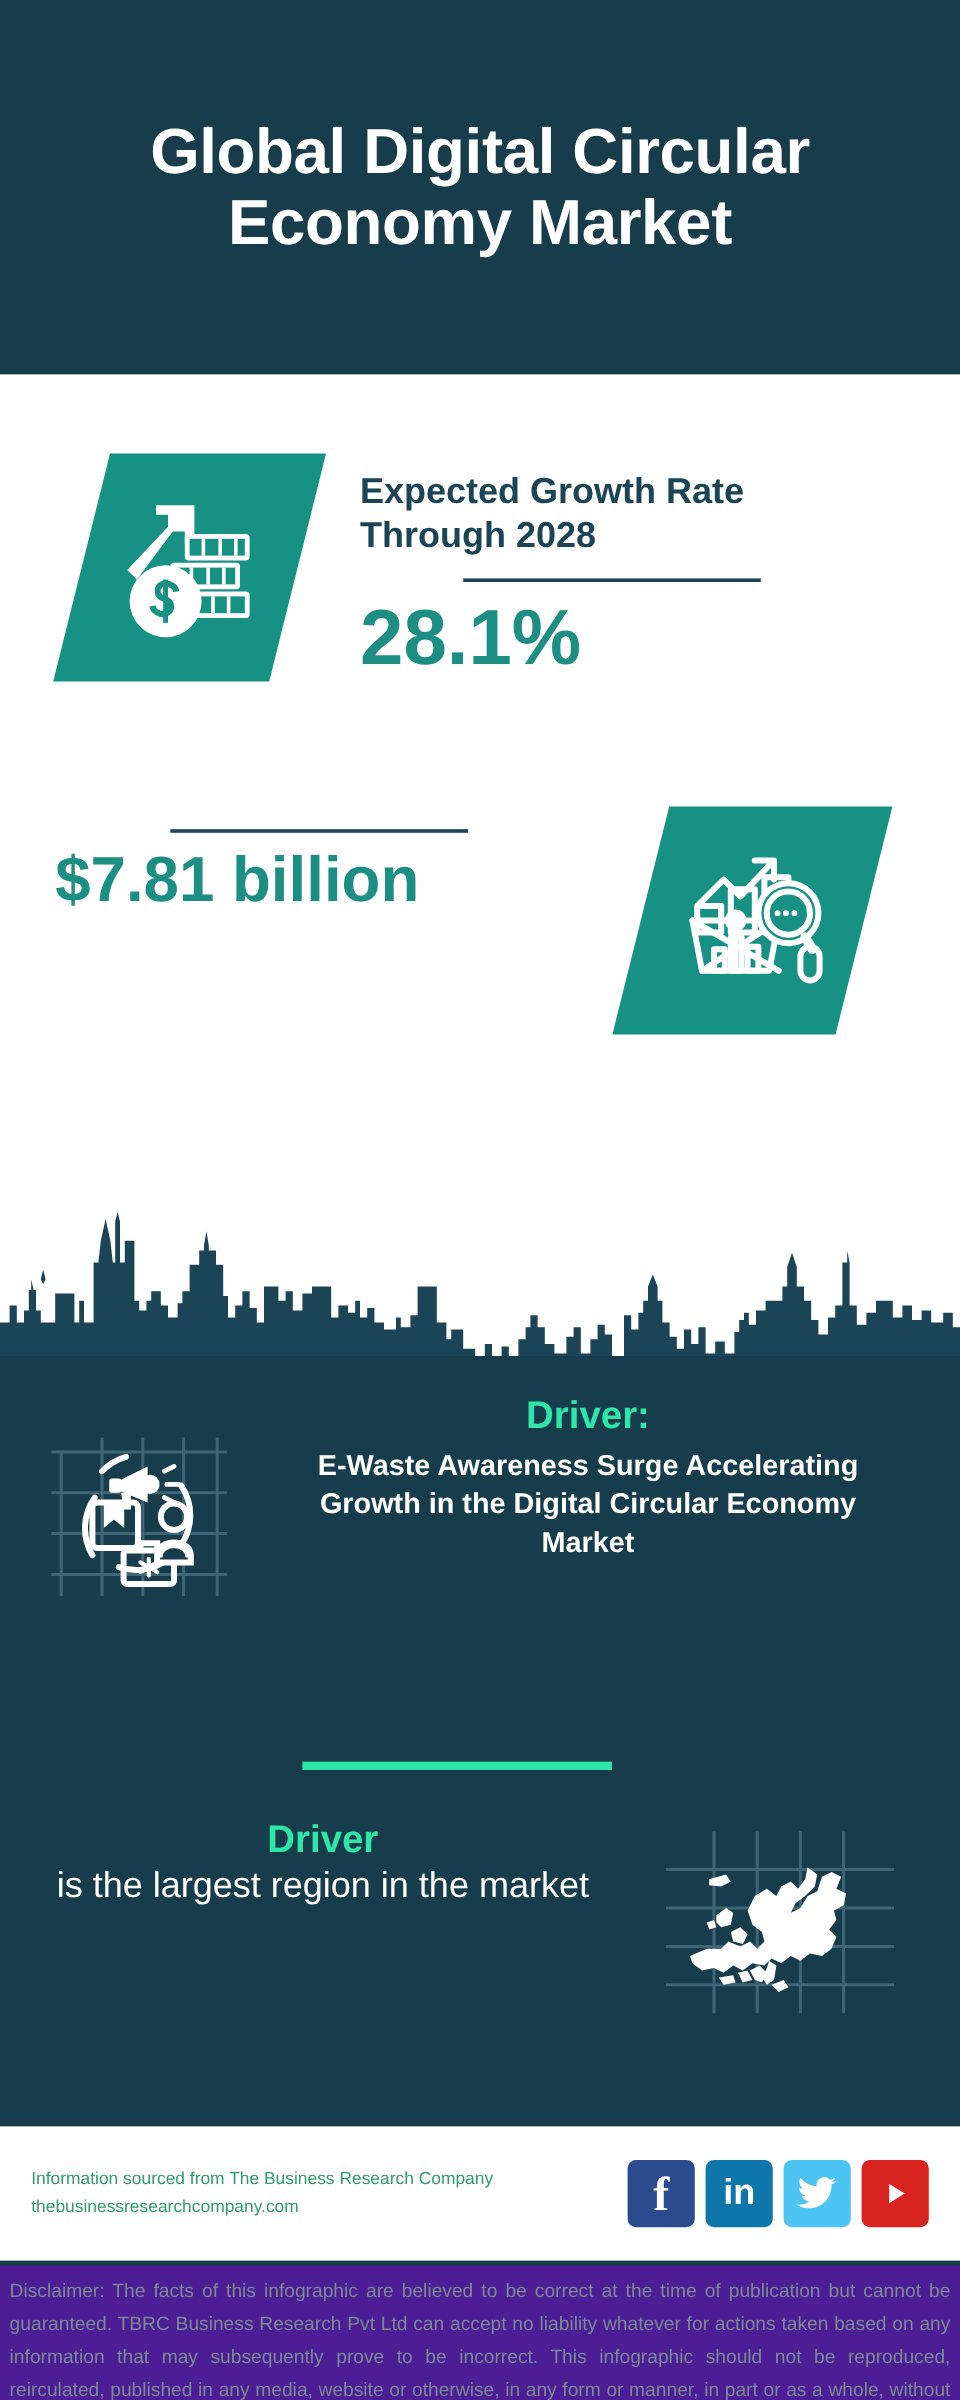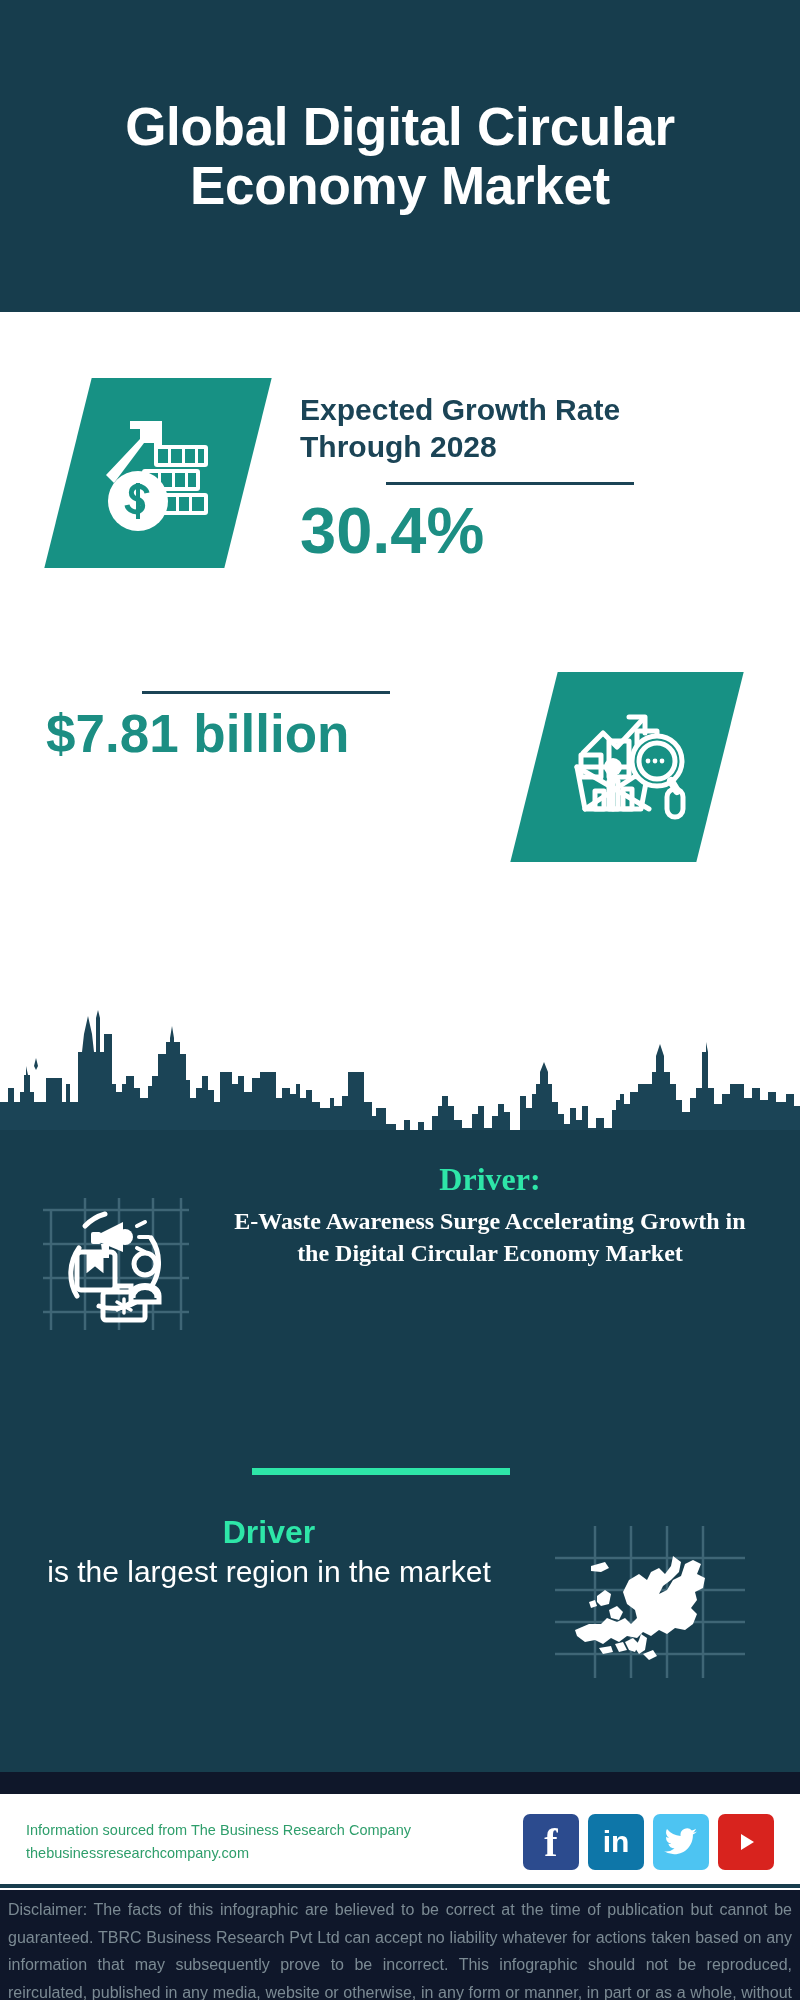--- a/index.html
+++ b/index.html
@@ -7,21 +7,21 @@
     padding: 0;
     background: #ffffff;
   }
   body {
     font-family: "Liberation Sans", sans-serif;
   }
   .page {
     position: relative;
     width: 800px;
     height: 2000px;
-    background: #0f172a;
+    background: #4c1d95;
     overflow: hidden;
   }
 
   
   .header {
     position: absolute;
     left: 0; top: 0;
     width: 800px;
     height: 312px;
     background: #173D4D;
@@ -131,21 +131,20 @@
   }
   .driver-icon-wrap {
     width: 230px;
     display: flex;
     justify-content: center;
     padding-top: 24px;
   }
   .driver-copy {
     width: 520px;
     text-align: center;
-    font-family: Liberation Serif, serif;
   }
   .driver-heading {
     color: #2EE6A8;
     font-size: 32px;
     font-weight: bold;
     line-height: 1.2;
     margin-bottom: 8px;
   }
   .driver-body {
     color: #ffffff;
@@ -193,27 +192,26 @@
     display: flex;
     justify-content: center;
     padding-top: 6px;
   }
 
   
   .footer {
     position: absolute;
     left: 0; top: 1772px;
     width: 800px;
-    height: 96px;
+    height: 112px;
     background: #ffffff;
     display: flex;
     align-items: center;
     box-sizing: border-box;
     padding: 0 26px;
-    margin-top: 22px;
   }
   .footer-text {
     color: #2E9E6B;
     font-size: 14.5px;
     line-height: 1.62;
     flex: 1;
   }
   .socials {
     display: flex;
     gap: 9px;
@@ -290,21 +288,21 @@
               <path d="M53 84 a10 8 0 0 0 -10 -7 a9 7 0 0 0 0 13 a9 7 0 0 1 0 13 a10 8 0 0 1 -10 -7" fill="none" stroke="#179184" stroke-width="5"></path>
             </g>
           </g>
         </svg>
       </div>
     </div>
 
     <div class="stat-text block-growth">
       <div class="stat-label">Expected Growth Rate Through 2028</div>
       <div class="stat-rule"></div>
-      <div class="stat-value">30.4%</div>
+      <div class="stat-value">28.1%</div>
     </div>
 
     <div class="stat-text block-size">
       <div class="stat-rule"></div>
       <div class="stat-value">$7.81 billion</div>
     </div>
 
     <div class="tile tile-size">
       <div class="tile-inner">
         <svg width="128" height="124" viewBox="0 0 128 124">

